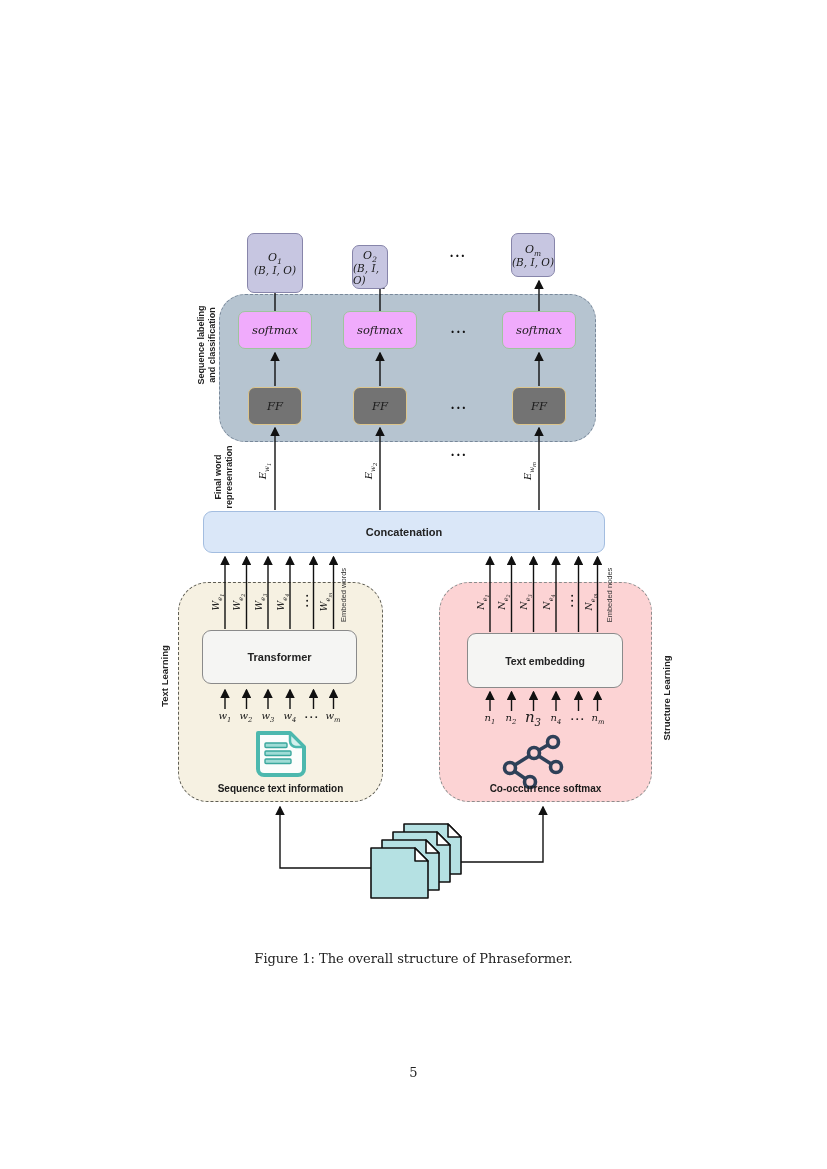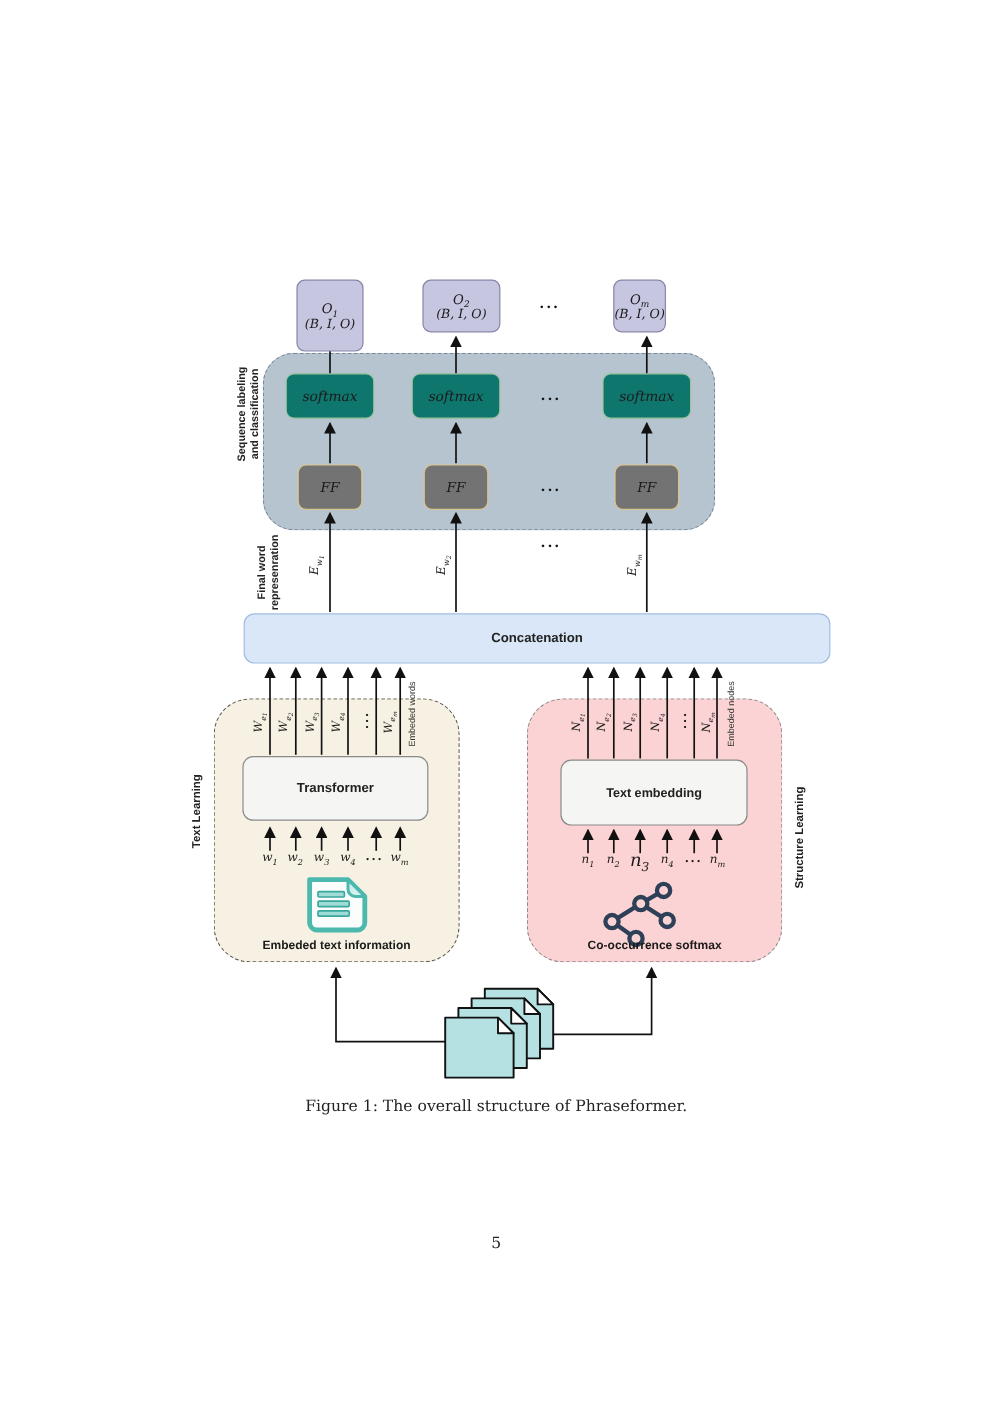--- a/index.html
+++ b/index.html
@@ -2,52 +2,52 @@
 <html><head>
 <meta charset="utf-8">
 <style>
   html,body{margin:0;padding:0;background:#ffffff;}
   .page{position:relative;width:827px;height:1169px;background:#ffffff;overflow:hidden;
         font-family:"Liberation Sans",sans-serif;color:#1a1a1a;}
   .abs{position:absolute;}
   .box{position:absolute;box-sizing:border-box;border-radius:7px;display:flex;
        flex-direction:column;align-items:center;justify-content:center;}
   .obox{background:#c7c6e1;border:1.3px solid #8785aa;}
-  .smbox{background:#0f766e;border:1.3px solid #9ec49e;}
+  .smbox{background:#f0abfc;border:1.3px solid #9ec49e;}
   .ffbox{background:#737373;border:1.3px solid #dcc58c;}
   .gray-container{position:absolute;background:#b6c4d0;border:1.5px dashed #78889a;border-radius:26px;}
   .concat{position:absolute;box-sizing:border-box;background:#dae7f8;border:1.3px solid #a3bde0;
           border-radius:9px;display:flex;align-items:center;justify-content:center;
           font-weight:bold;font-size:11px;color:#222;}
   .panel{position:absolute;box-sizing:border-box;border-radius:30px;}
   .panel-text{background:#f6f1e2;border:1.4px dashed #5f5e54;}
   .panel-structure{background:#fcd3d4;border:1.4px dashed #8d8d8d;}
   .wbox{position:absolute;box-sizing:border-box;background:#f5f5f3;border:1.3px solid #8a8a8a;
         border-radius:9px;display:flex;align-items:center;justify-content:center;
         font-weight:bold;color:#222;}
   .math{font-family:"DejaVu Serif",serif;font-style:italic;}
   .math sub{font-size:0.68em;line-height:0;}
   .ss{font-size:0.78em;vertical-align:-0.30em;}
   .vlabel{position:absolute;transform:translate(-50%,-50%) rotate(-90deg);white-space:nowrap;}
   .hlabel{position:absolute;transform:translate(-50%,-50%);white-space:nowrap;}
   .rot2{font-weight:bold;font-size:9px;line-height:1.25;text-align:center;color:#222;}
   .dots{font-family:"DejaVu Serif",serif;font-weight:bold;font-size:12px;letter-spacing:1.5px;color:#111;}
   .smalllab{font-size:7.5px;color:#333;}
   .serifcap{position:absolute;width:100%;text-align:center;font-family:"DejaVu Serif",serif;
-            font-size:13px;color:#222;}
+            font-size:13px;color:#222;margin-top:36px;}
 </style>
 </head>
 <body>
 
 <div class="page">
 
   <div class="gray-container" style="left:219px;top:294px;width:375px;height:146px"></div>
   <div class="panel panel-text" style="left:178px;top:582px;width:205px;height:220px"></div>
   <div class="panel panel-structure" style="left:439px;top:582px;width:213px;height:220px"></div>
-  <div class="concat" style="left:203px;top:511px;width:489px;height:42px">
+  <div class="concat" style="left:203px;top:511px;width:402px;height:42px">
     <span>Concatenation</span>
   </div>
 
   <svg class="abs" style="left:0;top:0" width="827" height="1169" viewBox="0 0 827 1169">
     <defs>
       <marker id="ah" viewBox="0 0 10 10" refX="8.5" refY="5" markerWidth="7" markerHeight="7" orient="auto">
         <path d="M0,0 L10,5 L0,10 Z" fill="#111"></path>
       </marker>
     </defs>
     <g stroke="#111" stroke-width="1.4" fill="none">
@@ -94,21 +94,21 @@
 
       <path d="M373,868 H280 V807" marker-end="url(#ah)"></path>
       <path d="M460,862 H543 V807" marker-end="url(#ah)"></path>
     </g>
   </svg>
 
   <div class="box obox" style="left:247px;top:233px;width:56px;height:60px">
     <span class="math" style="font-size:11px"><span>O</span><sub>1</sub></span>
     <span class="math" style="font-size:10.5px">(B, I, O)</span>
   </div>
-  <div class="box obox" style="left:352px;top:233px;width:65px;height:44px">
+  <div class="box obox" style="left:352px;top:245px;width:36px;height:44px">
     <span class="math" style="font-size:11px"><span>O</span><sub>2</sub></span>
     <span class="math" style="font-size:10.5px">(B, I, O)</span>
   </div>
   <div class="box obox" style="left:511px;top:233px;width:44px;height:44px">
     <span class="math" style="font-size:11px"><span>O</span><sub>m</sub></span>
     <span class="math" style="font-size:10.5px">(B, I, O)</span>
   </div>
   <span class="hlabel dots" style="left:458px;top:253px">...</span>
 
   <div class="box smbox" style="left:238px;top:311px;width:74px;height:38px">
@@ -168,21 +168,21 @@
   <span class="hlabel dots" style="left:312px;top:714px;font-size:10px">...</span>
   <span class="hlabel math" style="left:333px;top:715px;font-size:10px"><span>w</span><sub>m</sub></span>
 
   <svg class="abs" style="left:246px;top:725px" width="68" height="58" viewBox="0 0 68 58">
     <path d="M12,8 H44 L58,22 V44 a6,6 0 0 1 -6,6 H18 a6,6 0 0 1 -6,-6 Z" fill="#fbfdfc" stroke="#4cb8ae" stroke-width="4" stroke-linejoin="round"></path>
     <path d="M44,8 V16 a6,6 0 0 0 6,6 H58 Z" fill="#d4f0ed" stroke="#4cb8ae" stroke-width="2.5" stroke-linejoin="round"></path>
     <rect x="19" y="18" width="22" height="4.5" rx="1" fill="#9fdcd6" stroke="#3aa79d" stroke-width="1.4"></rect>
     <rect x="19" y="26" width="26" height="4.5" rx="1" fill="#9fdcd6" stroke="#3aa79d" stroke-width="1.4"></rect>
     <rect x="19" y="34" width="26" height="4.5" rx="1" fill="#9fdcd6" stroke="#3aa79d" stroke-width="1.4"></rect>
   </svg>
-  <div class="abs" style="left:178px;top:783px;width:205px;text-align:center;font-weight:bold;font-size:10px">Embeded text information</div>
+  <div class="abs" style="left:178px;top:783px;width:205px;text-align:center;font-weight:bold;font-size:10px">Sequence text information</div>
 
   <div class="vlabel rot2" style="left:667px;top:698px;font-size:9.5px">Structure Learning</div>
   <span class="vlabel smalllab" style="left:609px;top:595px">Embeded nodes</span>
 
   <span class="vlabel math" style="left:481px;top:602px;font-size:9.5px"><span>N</span><sub><span>e</span><span class="ss">1</span></sub></span>
   <span class="vlabel math" style="left:502px;top:602px;font-size:9.5px"><span>N</span><sub><span>e</span><span class="ss">2</span></sub></span>
   <span class="vlabel math" style="left:524px;top:602px;font-size:9.5px"><span>N</span><sub><span>e</span><span class="ss">3</span></sub></span>
   <span class="vlabel math" style="left:547px;top:602px;font-size:9.5px"><span>N</span><sub><span>e</span><span class="ss">4</span></sub></span>
   <span class="vlabel dots" style="left:569px;top:600px;font-size:10px">...</span>
   <span class="vlabel math" style="left:589px;top:602px;font-size:9.5px"><span>N</span><sub><span>e</span><span class="ss">m</span></sub></span>

